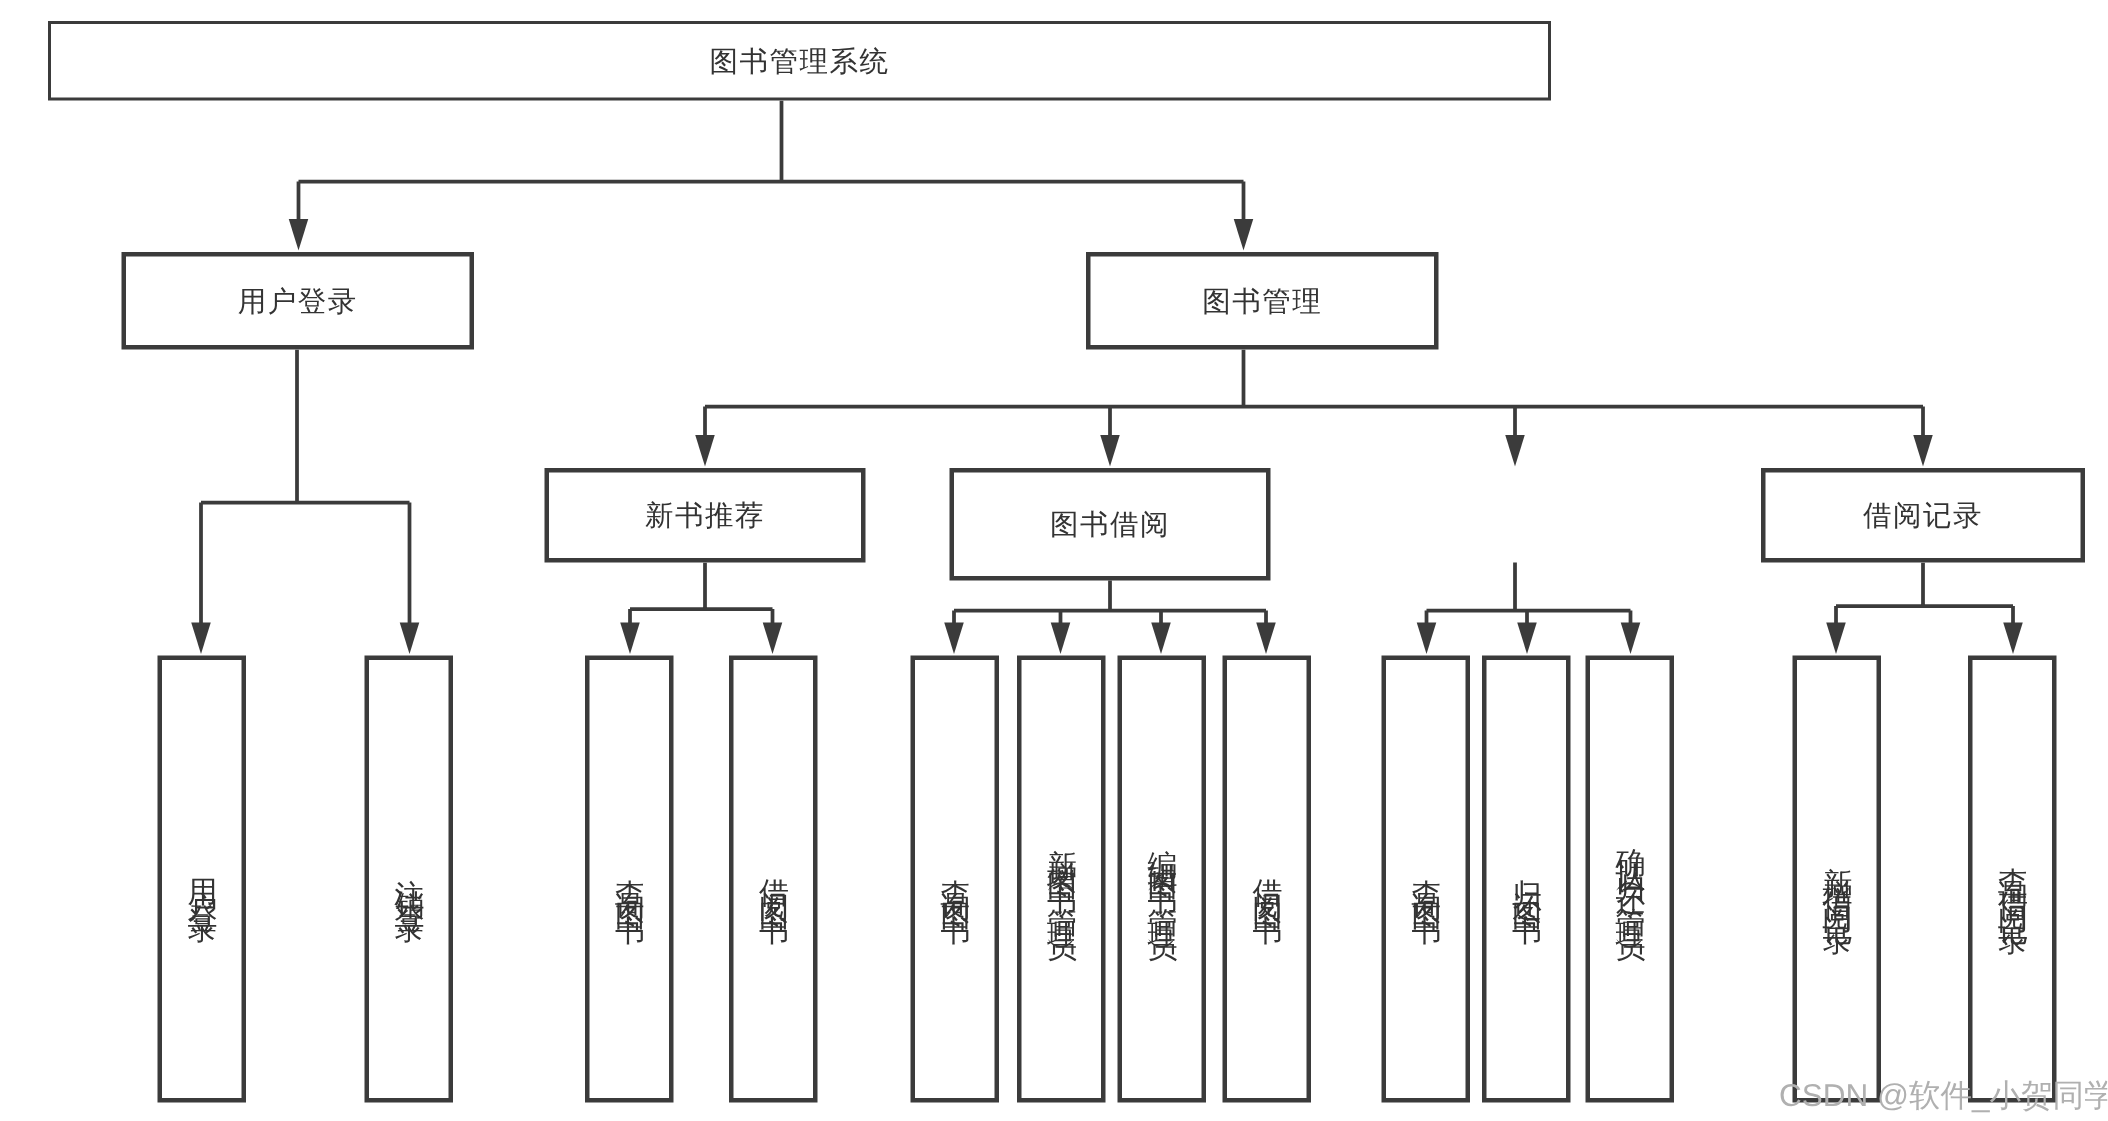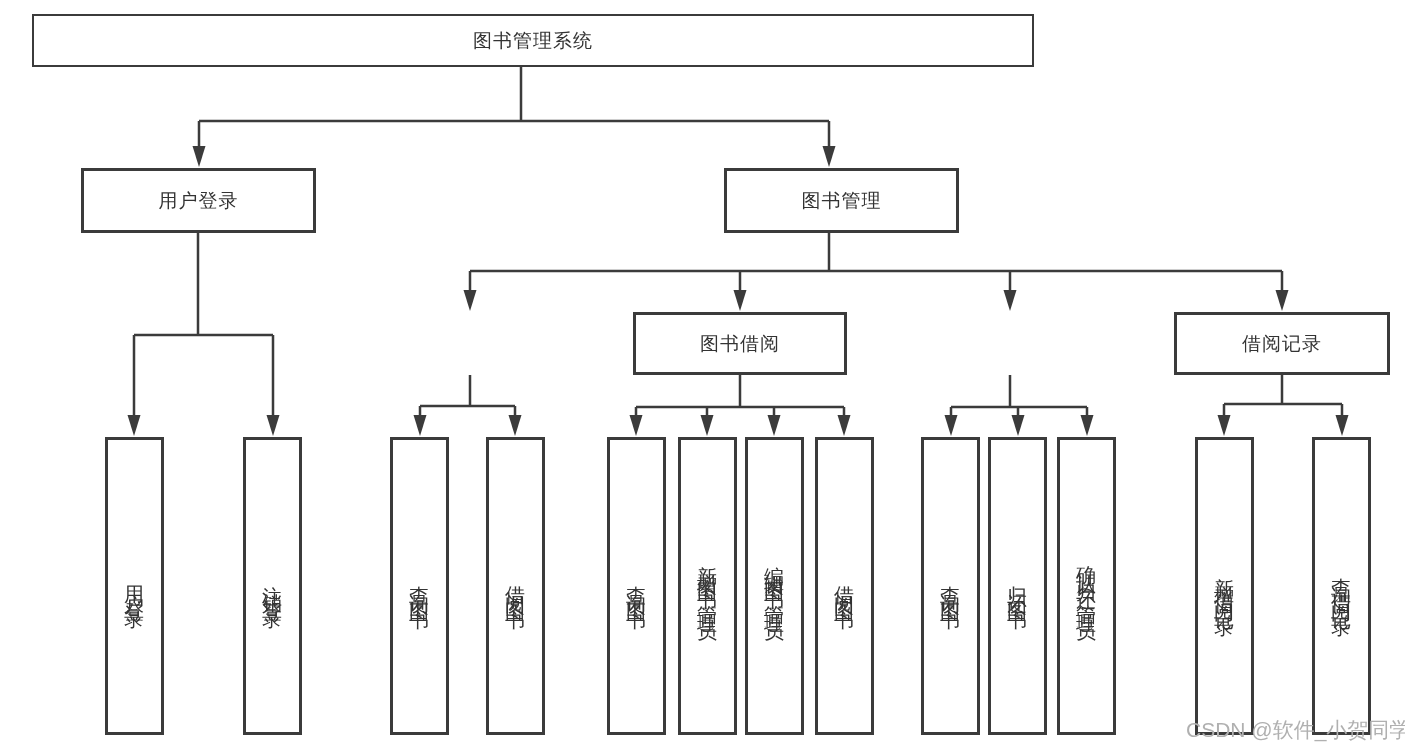--- a/index.html
+++ b/index.html
@@ -83,21 +83,24 @@
     <span>图书管理系统</span>
   </div>
 
   <div class="hbox" style="left:81px; top:168px; width:235px; height:65px;">
     <span>用户登录</span>
   </div>
   <div class="hbox" style="left:712px; top:168px; width:235px; height:65px;margin-left:12px;">
     <span>图书管理</span>
   </div>
 
-  <div class="hbox" style="left:633px; top:312px; width:214px; height:63px;">
+  <div class="hbox" style="left:363px; top:312px; width:214px; height:63px;">
+    <span>新书推荐</span>
+  </div>
+  <div class="hbox" style="left:633px; top:312px; width:214px; height:75px;">
     <span>图书借阅</span>
   </div>
   <div class="hbox" style="left:1174px; top:312px; width:216px; height:63px;">
     <span>借阅记录</span>
   </div>
 
   <div class="vbox" style="left:105px; top:437px; width:59px; height:298px;">
     <span>用户登录</span>
   </div>
   <div class="vbox" style="left:243px; top:437px; width:59px; height:298px;">

